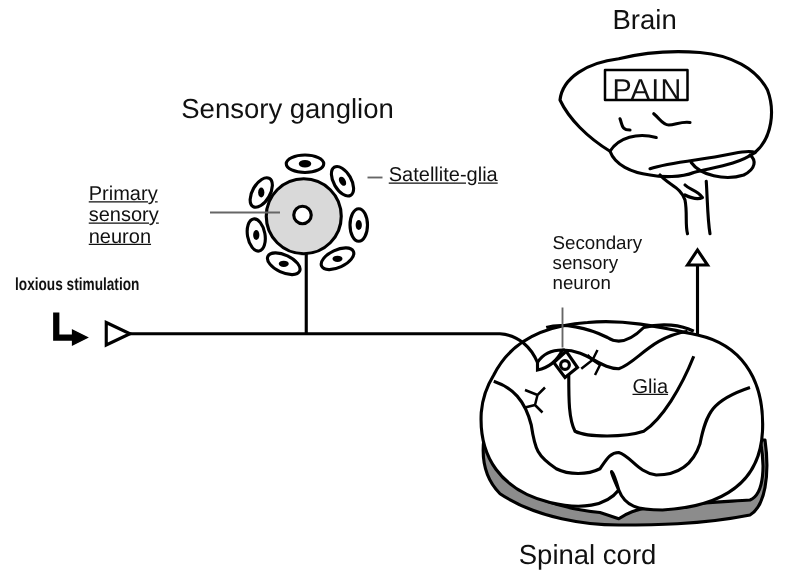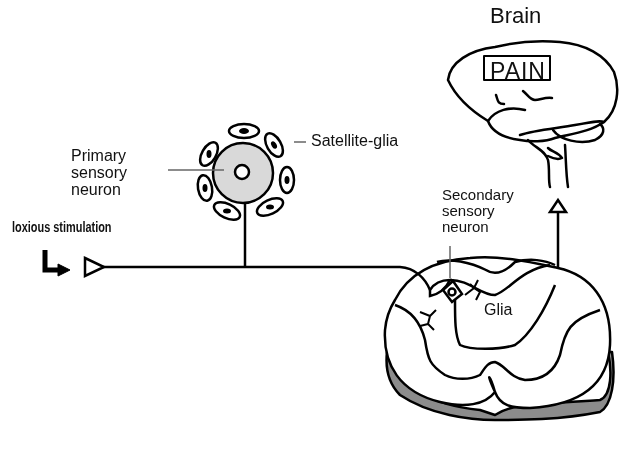--- a/index.html
+++ b/index.html
@@ -1,20 +1,20 @@
 <!DOCTYPE html>
 <html><head>
 <meta charset="utf-8">
 <style>
   html, body { margin: 0; padding: 0; background: #ffffff; }
   #stage { position: relative; width: 640px; height: 465px; overflow: hidden; background: #ffffff; }
   svg { position: absolute; left: 0; top: 0; }
   .lbl { position: absolute; font-family: "Liberation Sans", sans-serif; color: #111; white-space: nowrap; line-height: 1.05; }
   .big { font-size: 22px; }
-  .mid { font-size: 16px; }
+  .mid { font-size: 16px; text-decoration: underline; }
   .sm { font-size: 15px; }
   .narrow { font-size: 14px; font-weight: bold; transform: scaleX(0.78); transform-origin: left top; }
   .pain { font-size: 23px; letter-spacing: 1px; }
 </style>
 </head>
 <body>
 
 <div id="stage">
 <svg width="640" height="465" viewBox="0 0 640 465">
 
@@ -91,26 +91,28 @@
 
   <g stroke="#666" stroke-width="1.5">
     <line x1="168" y1="170" x2="224" y2="170"></line>
     <line x1="294" y1="142" x2="306" y2="142"></line>
     <line x1="450" y1="246" x2="450" y2="278"></line>
   </g>
 </svg>
 
 <div class="lbl big" style="left:490px; top:4px;">Brain</div>
 <div class="lbl pain" style="left:490px; top:59px;">PAIN</div>
+<div class="lbl big" style="left:145px; top:75px;">Sensory ganglion</div>
 <div class="lbl mid" style="left:311px; top:133px;">Satellite-glia</div>
 <div class="lbl mid" style="left:71px; top:148px;">
   <div>Primary</div>
   <div>sensory</div>
   <div>neuron</div>
 </div>
 <div class="lbl sm" style="left:397px; top:187px;margin-left:45px;">
   <div>Secondary</div>
   <div>sensory</div>
   <div>neuron</div>
 </div>
-<div class="lbl mid" style="left:484px; top:302px;">Glia</div>
+<div class="lbl mid" style="left:506px; top:302px;">Glia</div>
 <div class="lbl narrow" style="left:12px; top:220px;">loxious stimulation</div>
+<div class="lbl big" style="left:415px; top:432px;">Spinal cord</div>
 </div>
 
 </body></html>

